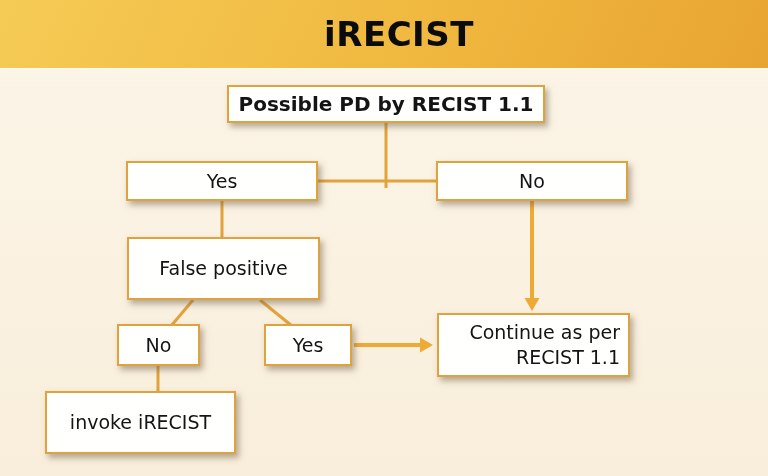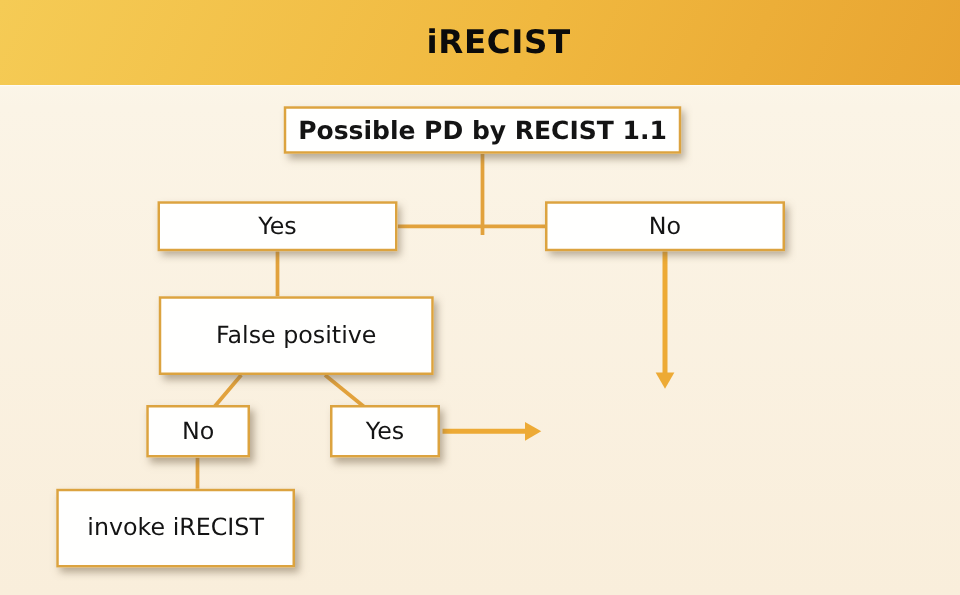--- a/index.html
+++ b/index.html
@@ -20,37 +20,37 @@
     position:relative;width:768px;height:476px;
     background:linear-gradient(180deg,var(--bg-top) 0%,#fbf4e6 18%,var(--bg-bottom) 100%);
   }
   .band{
     position:absolute;left:0;top:0;width:768px;height:68px;
     background:linear-gradient(115deg,var(--band-start) 0%,#f0b83f 55%,var(--band-end) 100%);
     display:flex;align-items:center;justify-content:center;
     box-shadow:0 1px 0 rgba(255,255,255,0.6);
   }
   .band h1{
-    font-size:26px;font-weight:bold;color:#0b0b0b;letter-spacing:0.5px;
+    font-size:34px;font-weight:bold;color:#0b0b0b;letter-spacing:0.5px;
     transform:translateX(15px);
   }
   svg.connectors{position:absolute;left:0;top:0;width:768px;height:476px;}
   .node{
     position:absolute;
     background:var(--node-fill);
     border:2px solid var(--node-border);
     box-shadow:3px 4px 6px rgba(115,98,72,0.5);
     display:flex;align-items:center;justify-content:center;
     text-align:right;font-size:19px;line-height:1.3;color:var(--ink);
   }
   .node.bold{font-weight:bold;font-size:20px;}
   .n-root{left:227px;top:85px;width:318px;height:38px;}
   .n-yes2{left:126px;top:161px;width:192px;height:40px;}
   .n-no2{left:436px;top:161px;width:192px;height:40px;}
-  .n-fp{left:127px;top:237px;width:220px;height:63px;}
+  .n-fp{left:127px;top:237px;width:193px;height:63px;}
   .n-no3{left:117px;top:324px;width:83px;height:42px;}
   .n-yes3{left:264px;top:324px;width:88px;height:42px;}
   .n-invoke{left:45px;top:391px;width:191px;height:63px;}
   .n-continue{left:437px;top:313px;width:193px;height:64px;padding:2px 8px;}
 </style>
 </head>
 <body>
 
 <div class="slide">
 
@@ -84,14 +84,15 @@
   <div class="node n-no2">No</div>
 
   <div class="node n-fp">False positive</div>
 
   <div class="node n-no3">No</div>
 
   <div class="node n-yes3">Yes</div>
 
   <div class="node n-invoke">invoke iRECIST</div>
 
+  <div class="node n-continue">Continue as per RECIST 1.1</div>
 
 </div>
 
 </body></html>

